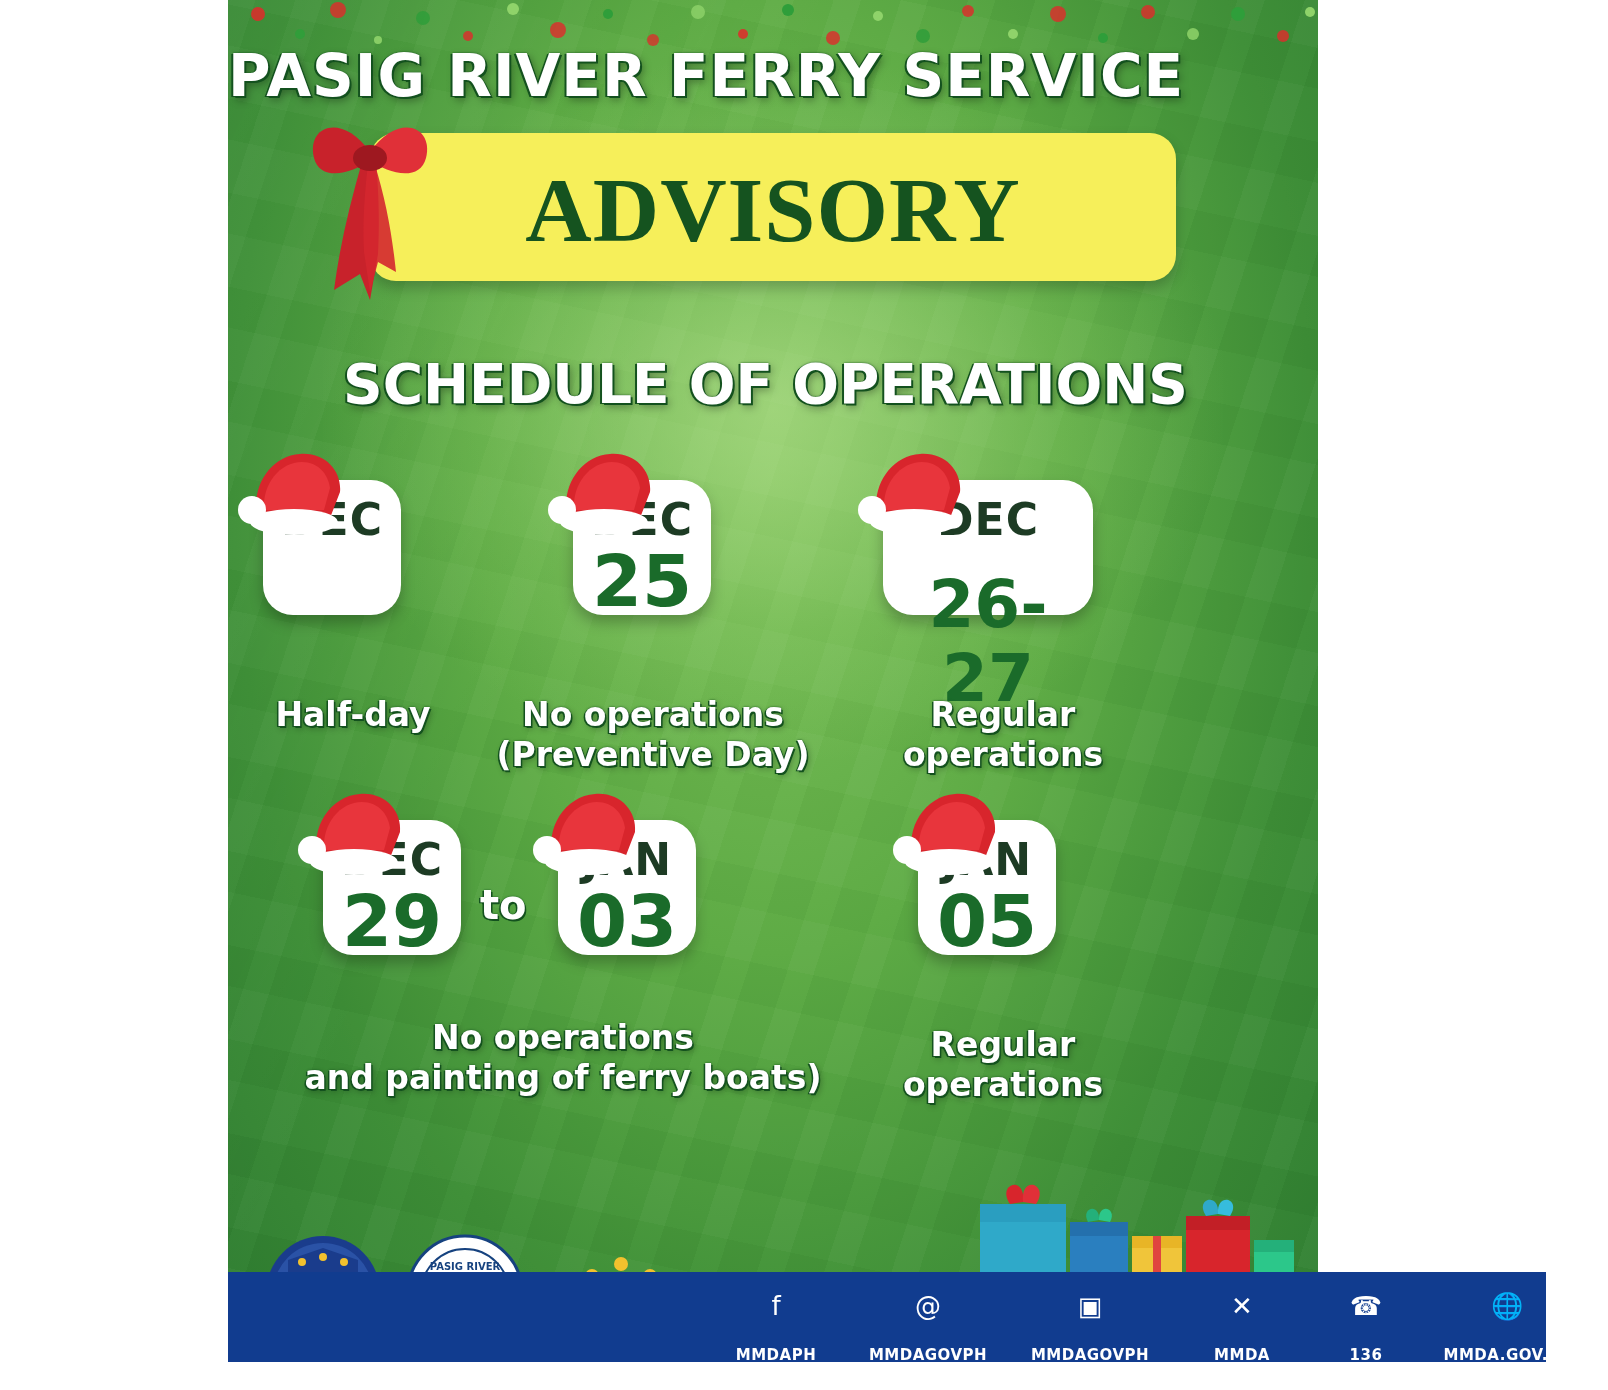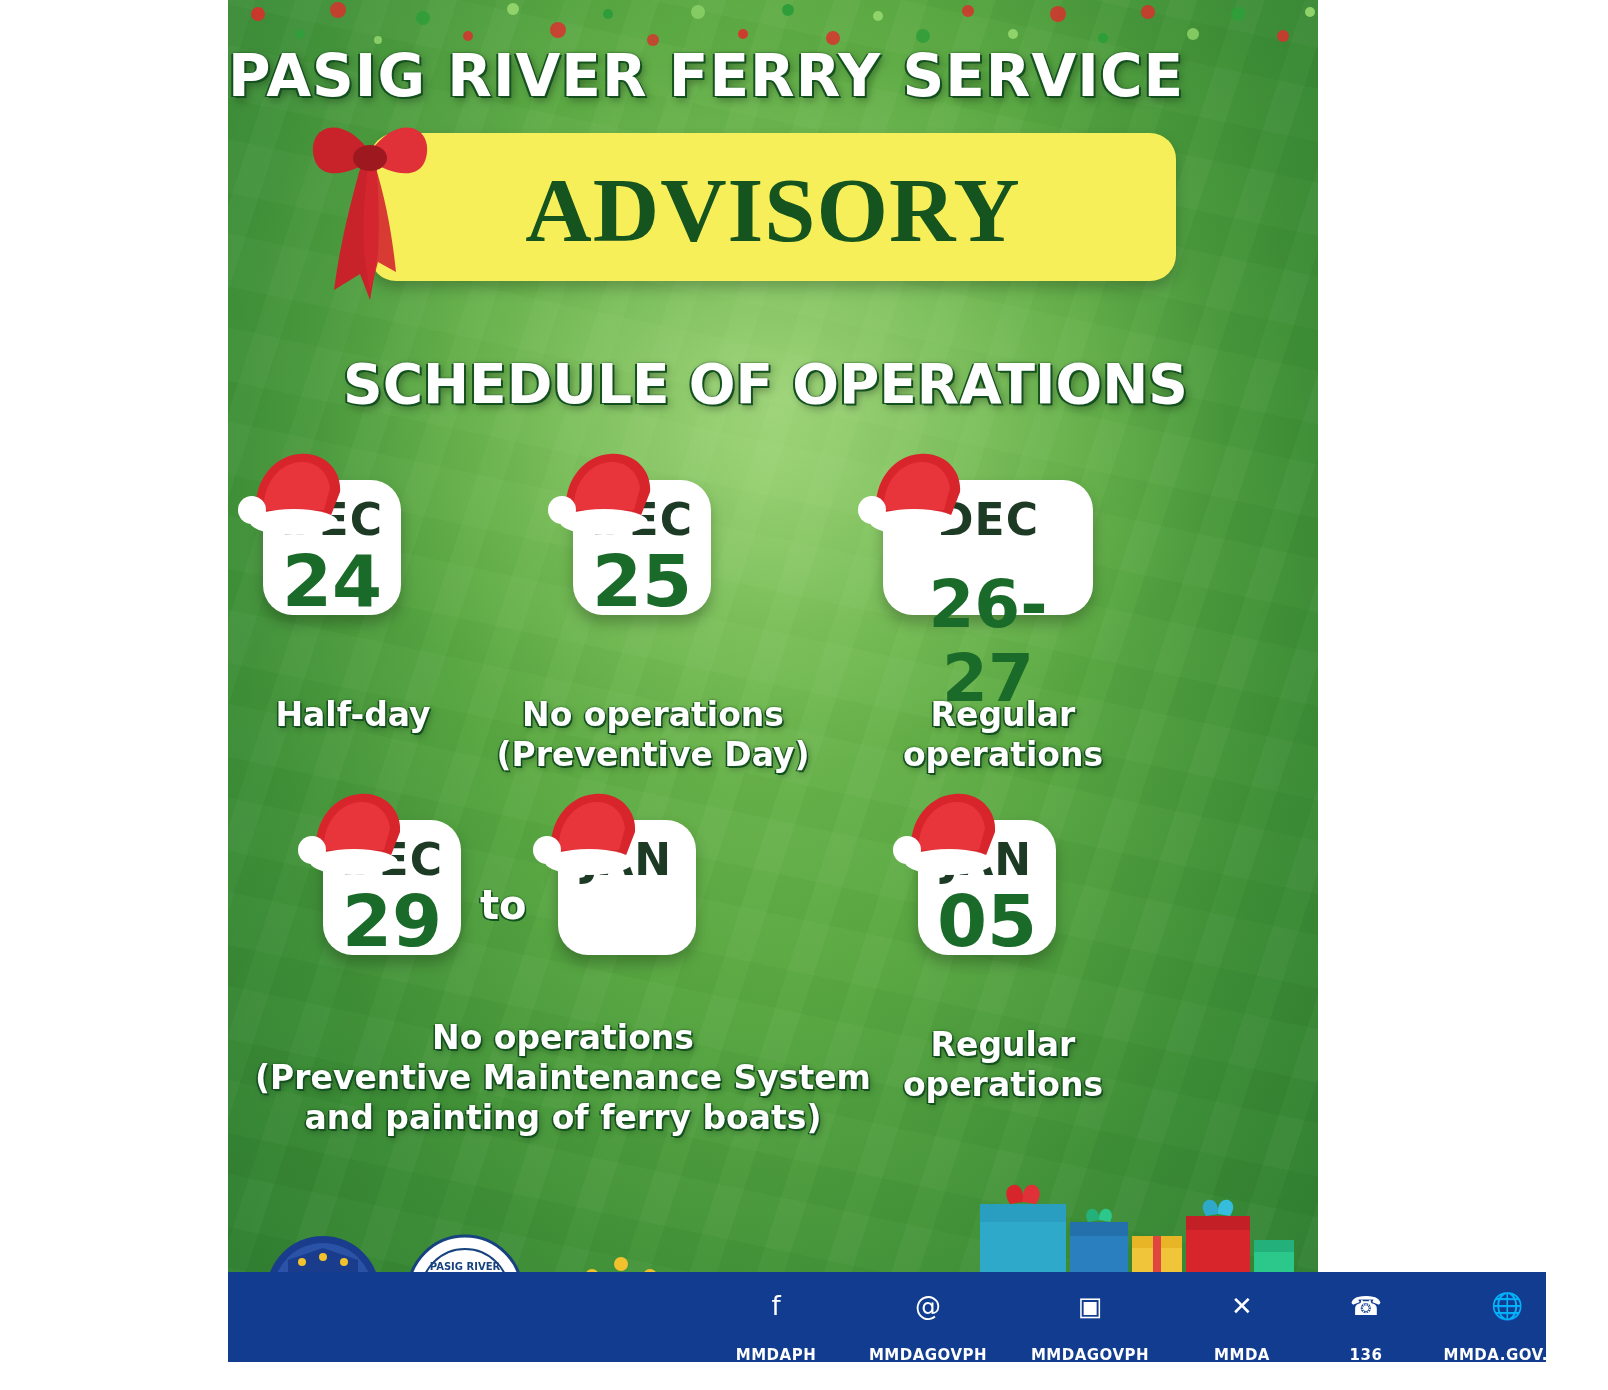--- a/index.html
+++ b/index.html
@@ -267,21 +267,20 @@
     <path d="M74 58 C86 96, 92 130, 96 168 L78 158 L70 188 L64 148 C62 112, 66 80, 68 58 Z" fill="#d4272f" opacity="0.9"></path>
     <ellipse cx="70" cy="54" rx="17" ry="13" fill="#9e1820"></ellipse>
   </svg>
 
   <div class="advisory-text">ADVISORY</div>
 
   <div class="subtitle">SCHEDULE OF OPERATIONS</div>
 
   <div class="card" style="left:35px; top:480px; width:138px; height:135px;">
     <div class="mon">DEC</div>
-    <div class="day">24</div>
   </div>
   <svg class="santa-hat" style="left:6px; top:440px;" viewBox="0 0 118 100">
     <path d="M24 78 C16 48, 36 16, 66 14 C92 12, 108 32, 106 52 L96 78 Z" fill="#d8252c"></path>
     <path d="M30 70 C28 44, 46 22, 68 22 C84 22, 94 34, 96 48 L90 70 Z" fill="#e8353c"></path>
     <ellipse cx="60" cy="82" rx="44" ry="13" fill="#ffffff"></ellipse>
     <circle cx="18" cy="70" r="14" fill="#ffffff"></circle>
   </svg>
 
   <div class="card" style="left:345px; top:480px; width:138px; height:135px;">
     <div class="mon">DEC</div>
@@ -325,20 +324,21 @@
     <path d="M24 78 C16 48, 36 16, 66 14 C92 12, 108 32, 106 52 L96 78 Z" fill="#d8252c"></path>
     <path d="M30 70 C28 44, 46 22, 68 22 C84 22, 94 34, 96 48 L90 70 Z" fill="#e8353c"></path>
     <ellipse cx="60" cy="82" rx="44" ry="13" fill="#ffffff"></ellipse>
     <circle cx="18" cy="70" r="14" fill="#ffffff"></circle>
   </svg>
 
   <div class="to-word" style="left:252px; top:882px;">to</div>
 
   <div class="card" style="left:330px; top:820px; width:138px; height:135px;">
     <div class="mon">JAN</div>
+    <div class="day">03</div>
   </div>
   <svg class="santa-hat" style="left:301px; top:780px;" viewBox="0 0 118 100">
     <path d="M24 78 C16 48, 36 16, 66 14 C92 12, 108 32, 106 52 L96 78 Z" fill="#d8252c"></path>
     <path d="M30 70 C28 44, 46 22, 68 22 C84 22, 94 34, 96 48 L90 70 Z" fill="#e8353c"></path>
     <ellipse cx="60" cy="82" rx="44" ry="13" fill="#ffffff"></ellipse>
     <circle cx="18" cy="70" r="14" fill="#ffffff"></circle>
   </svg>
 
   <div class="card" style="left:690px; top:820px; width:138px; height:135px;">
     <div class="mon">JAN</div>
@@ -346,21 +346,20 @@
   </div>
   <svg class="santa-hat" style="left:661px; top:780px;" viewBox="0 0 118 100">
     <path d="M24 78 C16 48, 36 16, 66 14 C92 12, 108 32, 106 52 L96 78 Z" fill="#d8252c"></path>
     <path d="M30 70 C28 44, 46 22, 68 22 C84 22, 94 34, 96 48 L90 70 Z" fill="#e8353c"></path>
     <ellipse cx="60" cy="82" rx="44" ry="13" fill="#ffffff"></ellipse>
     <circle cx="18" cy="70" r="14" fill="#ffffff"></circle>
   </svg>
 
   <div class="caption" style="left:10px; top:1018px; width:650px;">
     <div>No operations</div>
-    <div>(Preventive Maintenance System</div>
     <div>and painting of ferry boats)</div>
   </div>
 
   <div class="caption" style="left:630px; top:1025px; width:290px;">
     <div>Regular</div>
     <div>operations</div>
   </div>
 
   <svg class="gifts" viewBox="0 0 330 160">
     <g>

